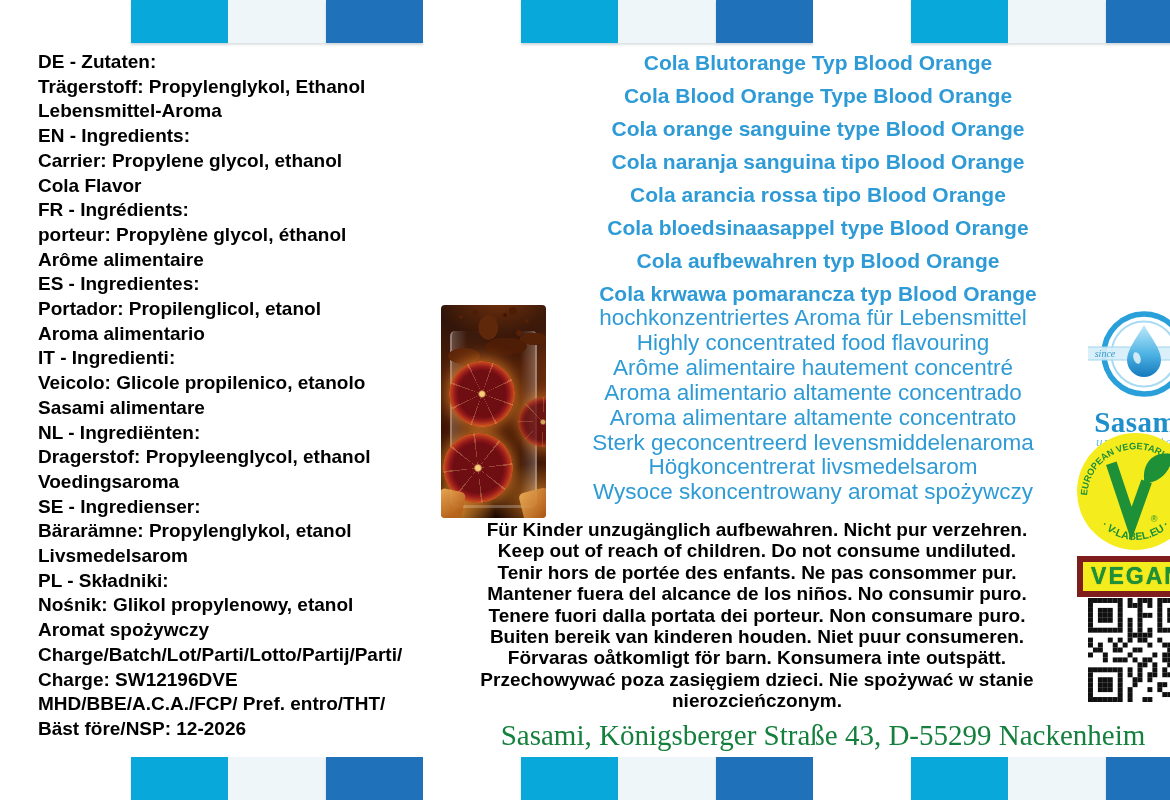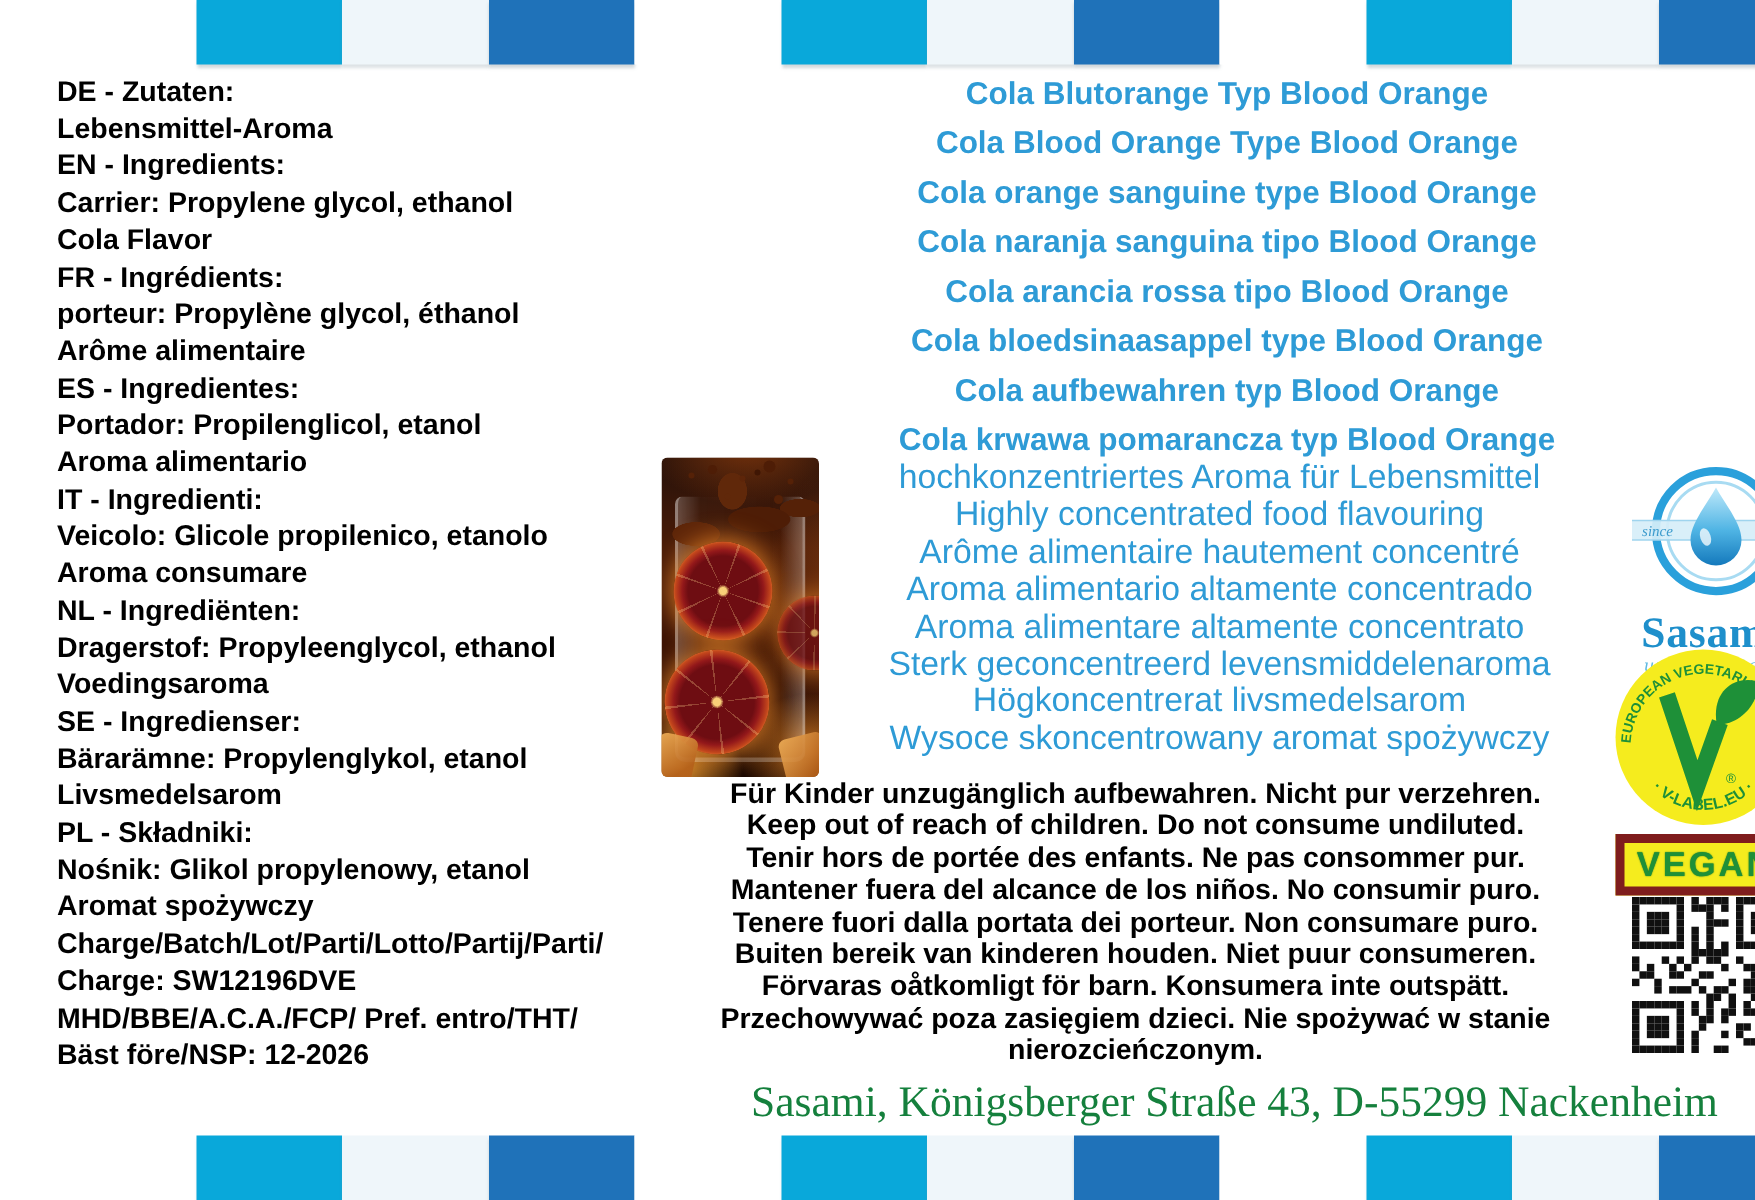--- a/index.html
+++ b/index.html
@@ -127,33 +127,34 @@
       <div class="stripe-block stripe-pale"></div>
       <div class="stripe-block stripe-dark"></div>
       <div class="stripe-block stripe-white"></div>
       <div class="stripe-block stripe-cyan"></div>
       <div class="stripe-block stripe-pale"></div>
       <div class="stripe-block stripe-dark"></div>
     </div>
 
   <div class="ingredients">
       <div>DE - Zutaten:</div>
+      <div>Trägerstoff: Propylenglykol, Ethanol</div>
       <div>Lebensmittel-Aroma</div>
       <div>EN - Ingredients:</div>
       <div>Carrier: Propylene glycol, ethanol</div>
       <div>Cola Flavor</div>
       <div>FR - Ingrédients:</div>
       <div>porteur: Propylène glycol, éthanol</div>
       <div>Arôme alimentaire</div>
       <div>ES - Ingredientes:</div>
       <div>Portador: Propilenglicol, etanol</div>
       <div>Aroma alimentario</div>
       <div>IT - Ingredienti:</div>
       <div>Veicolo: Glicole propilenico, etanolo</div>
-      <div>Aroma consumare</div>
+      <div>Sasami alimentare</div>
       <div>NL - Ingrediënten:</div>
       <div>Dragerstof: Propyleenglycol, ethanol</div>
       <div>Voedingsaroma</div>
       <div>SE - Ingredienser:</div>
       <div>Bärarämne: Propylenglykol, etanol</div>
       <div>Livsmedelsarom</div>
       <div>PL - Składniki:</div>
       <div>Nośnik: Glikol propylenowy, etanol</div>
       <div>Aromat spożywczy</div>
       <div>Charge/Batch/Lot/Parti/Lotto/Partij/Parti/</div>

